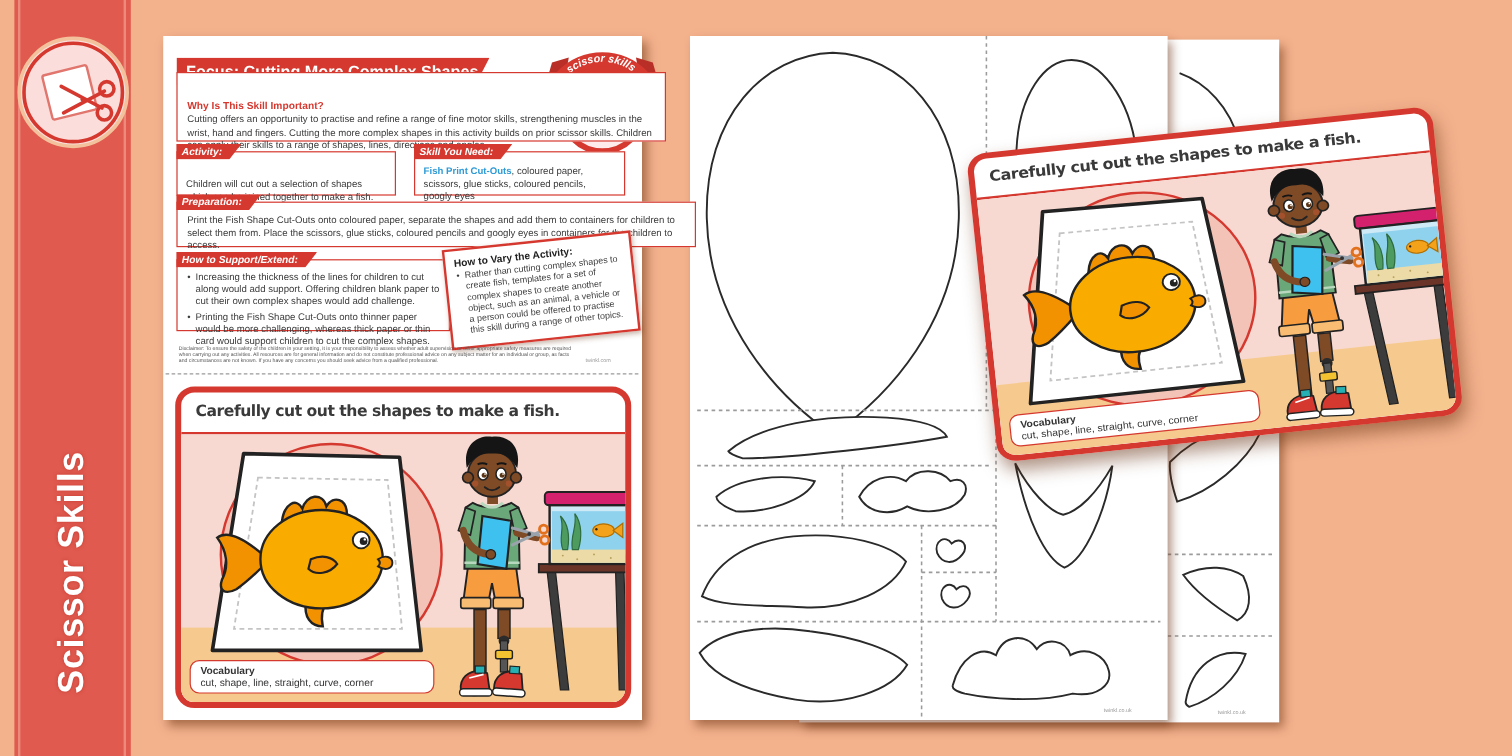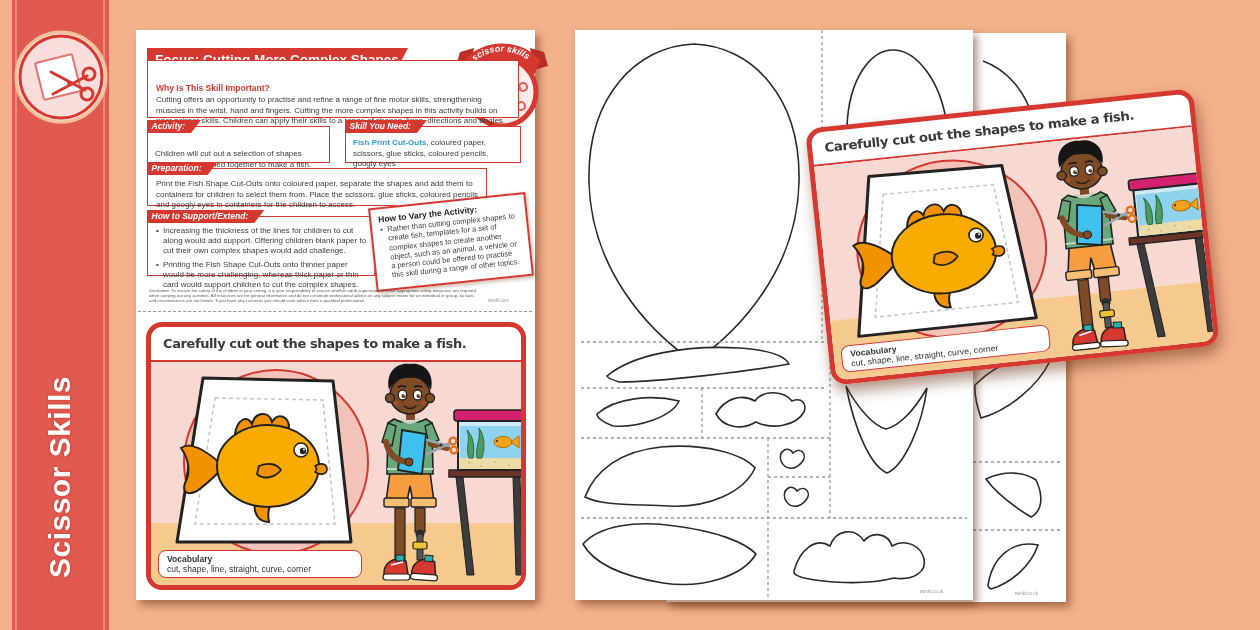--- a/index.html
+++ b/index.html
@@ -148,36 +148,36 @@
         <line x1="42" y1="76" x2="66" y2="58" stroke="#e2635a" stroke-width="2.4" stroke-linecap="round"></line>
         <circle cx="67" cy="76" r="4" fill="none" stroke="#e2635a" stroke-width="2.2"></circle>
         <circle cx="69" cy="57" r="4" fill="none" stroke="#e2635a" stroke-width="2.2"></circle>
       </g>
       <path id="badgearc" d="M14,38 C32,16 64,16 82,38" fill="none"></path>
       <text font-size="9" fill="#fff" font-weight="bold" font-style="italic" font-family="Liberation Sans, sans-serif">
         <textPath href="#badgearc" startOffset="12%">scissor skills</textPath>
       </text>
     </svg>
 
-    <div class="secbox" style="left:11px;top:30px;width:372px;height:58px;padding:22px 8px 0 8px">
+    <div class="secbox" style="left:11px;top:30px;width:408px;height:58px;padding:22px 8px 0 8px">
       <div class="why-title">Why Is This Skill Important?</div>
       <div class="body-txt">Cutting offers an opportunity to practise and refine a range of fine motor skills, strengthening muscles in the wrist, hand and fingers. Cutting the more complex shapes in this activity builds on prior scissor skills. Children can apply their skills to a range of shapes, lines, directions and angles.</div>
     </div>
 
     <div class="secbox" style="left:11px;top:96px;width:183px;height:37px;padding:22px 7px 0 7px">
       <div class="sechead">Activity:</div>
       <div class="body-txt">Children will cut out a selection of shapes which can be joined together to make a fish.</div>
     </div>
 
     <div class="secbox" style="left:209px;top:96px;width:176px;height:37px;padding:11px 7px 0 7px">
       <div class="sechead">Skill You Need:</div>
       <div class="body-txt"><span class="link-blue">Fish Print Cut-Outs</span><span>, coloured paper, scissors, glue sticks, coloured pencils, googly eyes</span></div>
     </div>
 
-    <div class="secbox" style="left:11px;top:138px;width:340px;height:38px;padding:10px 8px 0 8px">
+    <div class="secbox" style="left:11px;top:138px;width:433px;height:38px;padding:10px 8px 0 8px">
       <div class="sechead">Preparation:</div>
       <div class="body-txt">Print the Fish Shape Cut-Outs onto coloured paper, separate the shapes and add them to containers for children to select them from. Place the scissors, glue sticks, coloured pencils and googly eyes in containers for the children to access.</div>
     </div>
 
     <div class="secbox" style="left:11px;top:186px;width:228px;height:60px;padding:9px 7px 0 7px">
       <div class="sechead">How to Support/Extend:</div>
       <div class="bullet">Increasing the thickness of the lines for children to cut along would add support. Offering children blank paper to cut their own complex shapes would add challenge.</div>
       <div class="bullet">Printing the Fish Shape Cut-Outs onto thinner paper would be more challenging, whereas thick paper or thin card would support children to cut the complex shapes.</div>
     </div>
 

